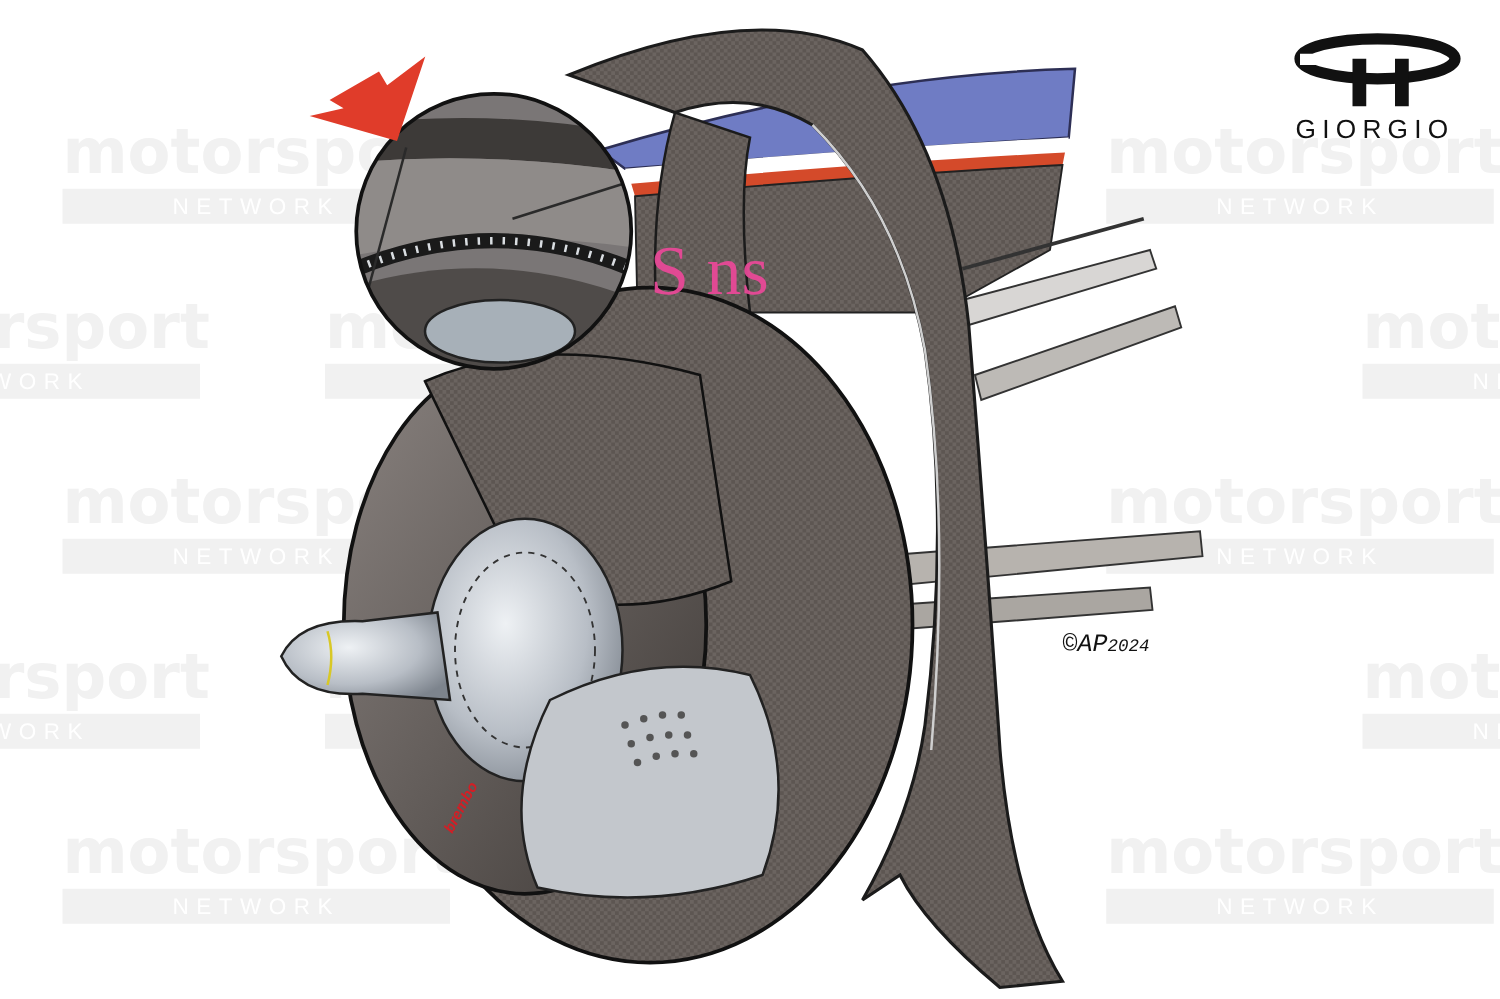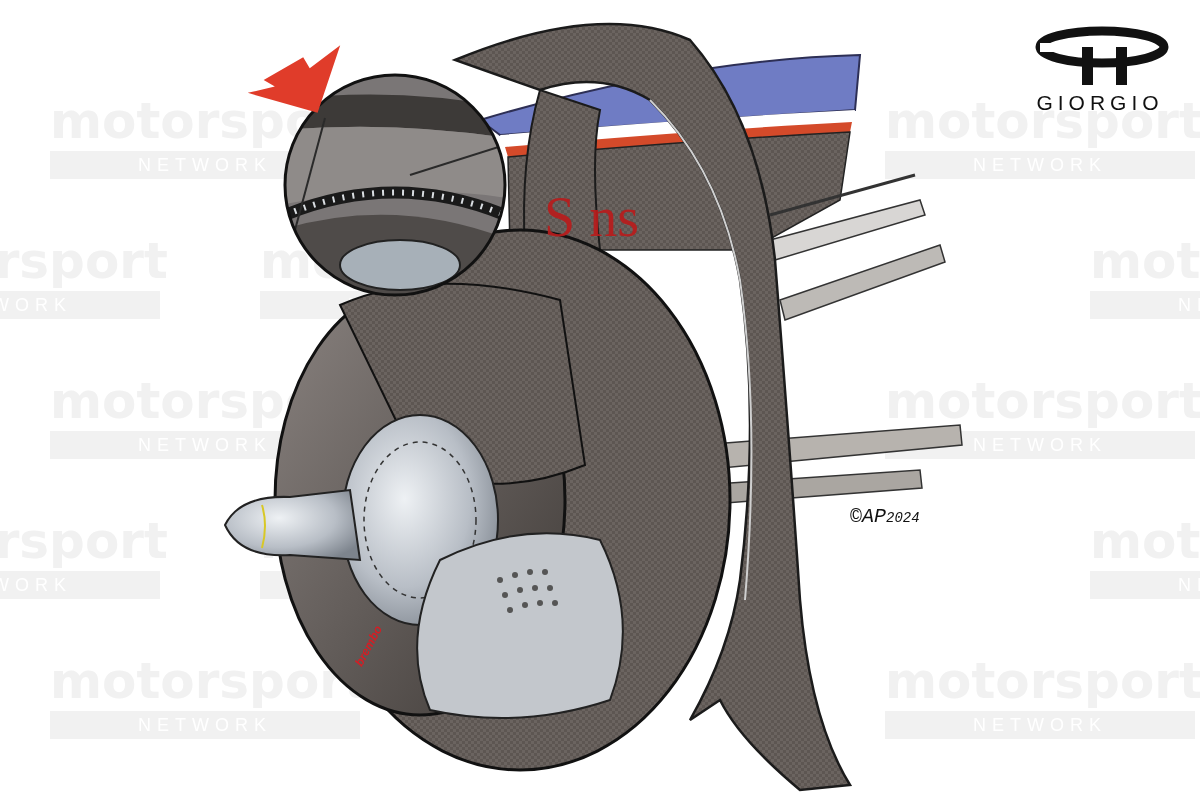--- a/index.html
+++ b/index.html
@@ -7,21 +7,21 @@
   .wm{position:absolute;width:310px;}
   .wm .ms{font-family:"DejaVu Sans",sans-serif;font-weight:bold;font-size:50px;color:#f1f1f1;letter-spacing:0px;line-height:52px;}
   .wm .nw{margin-top:4px;height:28px;background:#f1f1f1;color:#fff;font-size:18px;letter-spacing:6px;text-align:center;line-height:28px;}
   .canvas{position:absolute;left:0;top:0;}
   .logo{position:absolute;left:1015px;top:25px;width:170px;text-align:center;}
   .logo .name{font-size:21px;letter-spacing:5px;color:#111;line-height:24px;font-weight:normal;}
   .flag{display:inline-block;width:8px;height:14px;vertical-align:-1px;margin-left:2px;}
   .sig{position:absolute;left:850px;top:505px;font-family:Liberation Mono, monospace;font-style:italic;font-size:20px;color:#111;}
   .sig .yr{font-size:14px;}
   .brand{position:absolute;left:352px;top:662px;transform:rotate(-62deg);transform-origin:left top;color:#d31e25;font-size:12px;font-weight:bold;font-style:italic;}
-  .livery{position:absolute;left:520px;top:185px;font-family:"Liberation Serif",serif;font-size:56px;color:#b91c1c;opacity:.92;padding-left:24px;}
+  .livery{position:absolute;left:520px;top:185px;font-family:"Liberation Serif",serif;font-size:56px;color:#ec4899;opacity:.92;}
 </style>
 </head>
 <body>
 
 <div id="wms">
     <div class="wm" style="left: 50px; top: 95px;">
       <div class="ms">motorsport</div>
       <div class="nw">NETWORK</div>
     </div>
     <div class="wm" style="left: 885px; top: 95px;">

